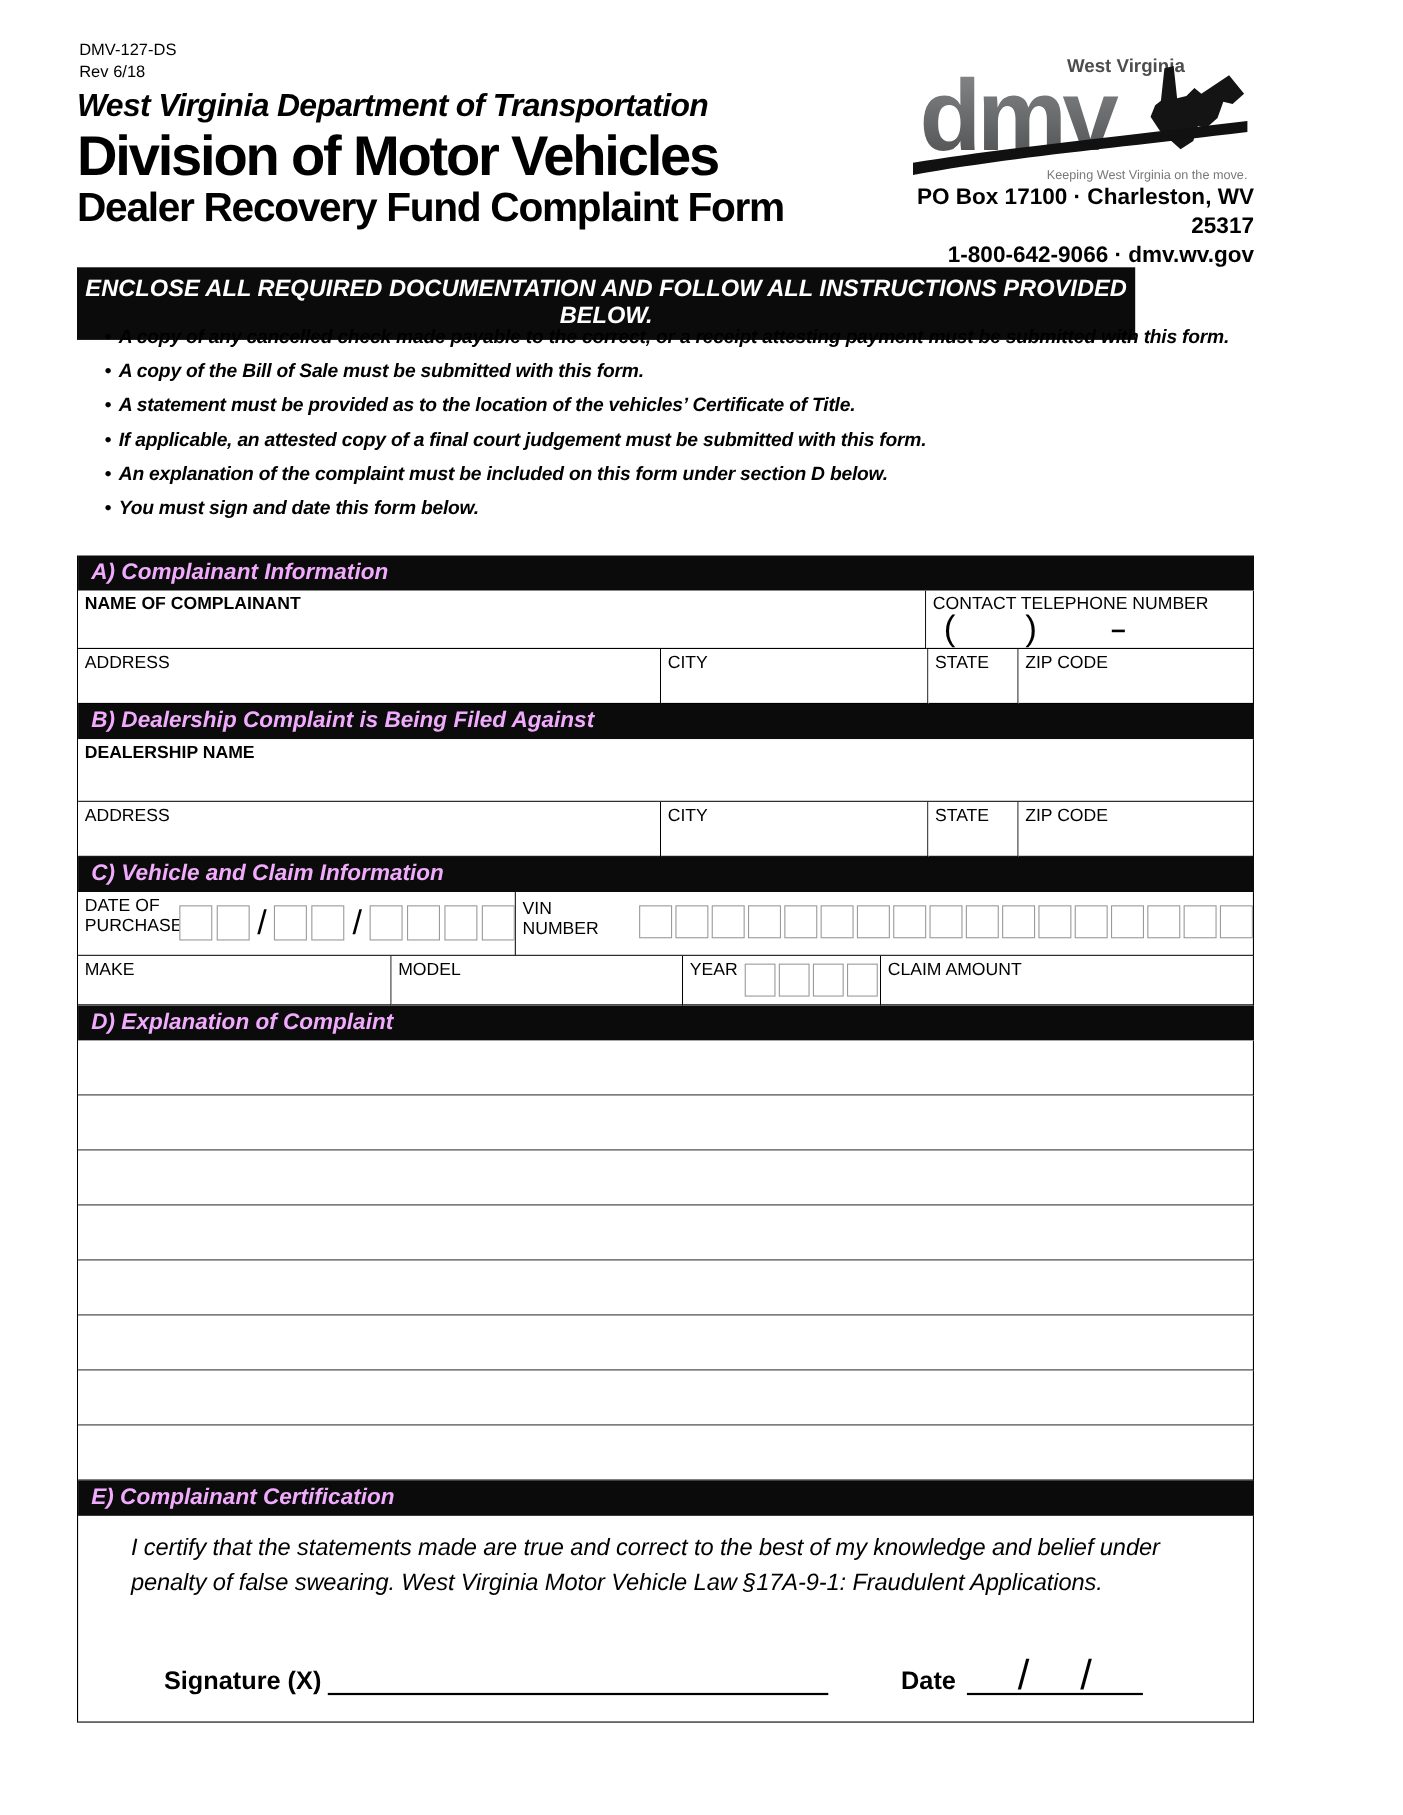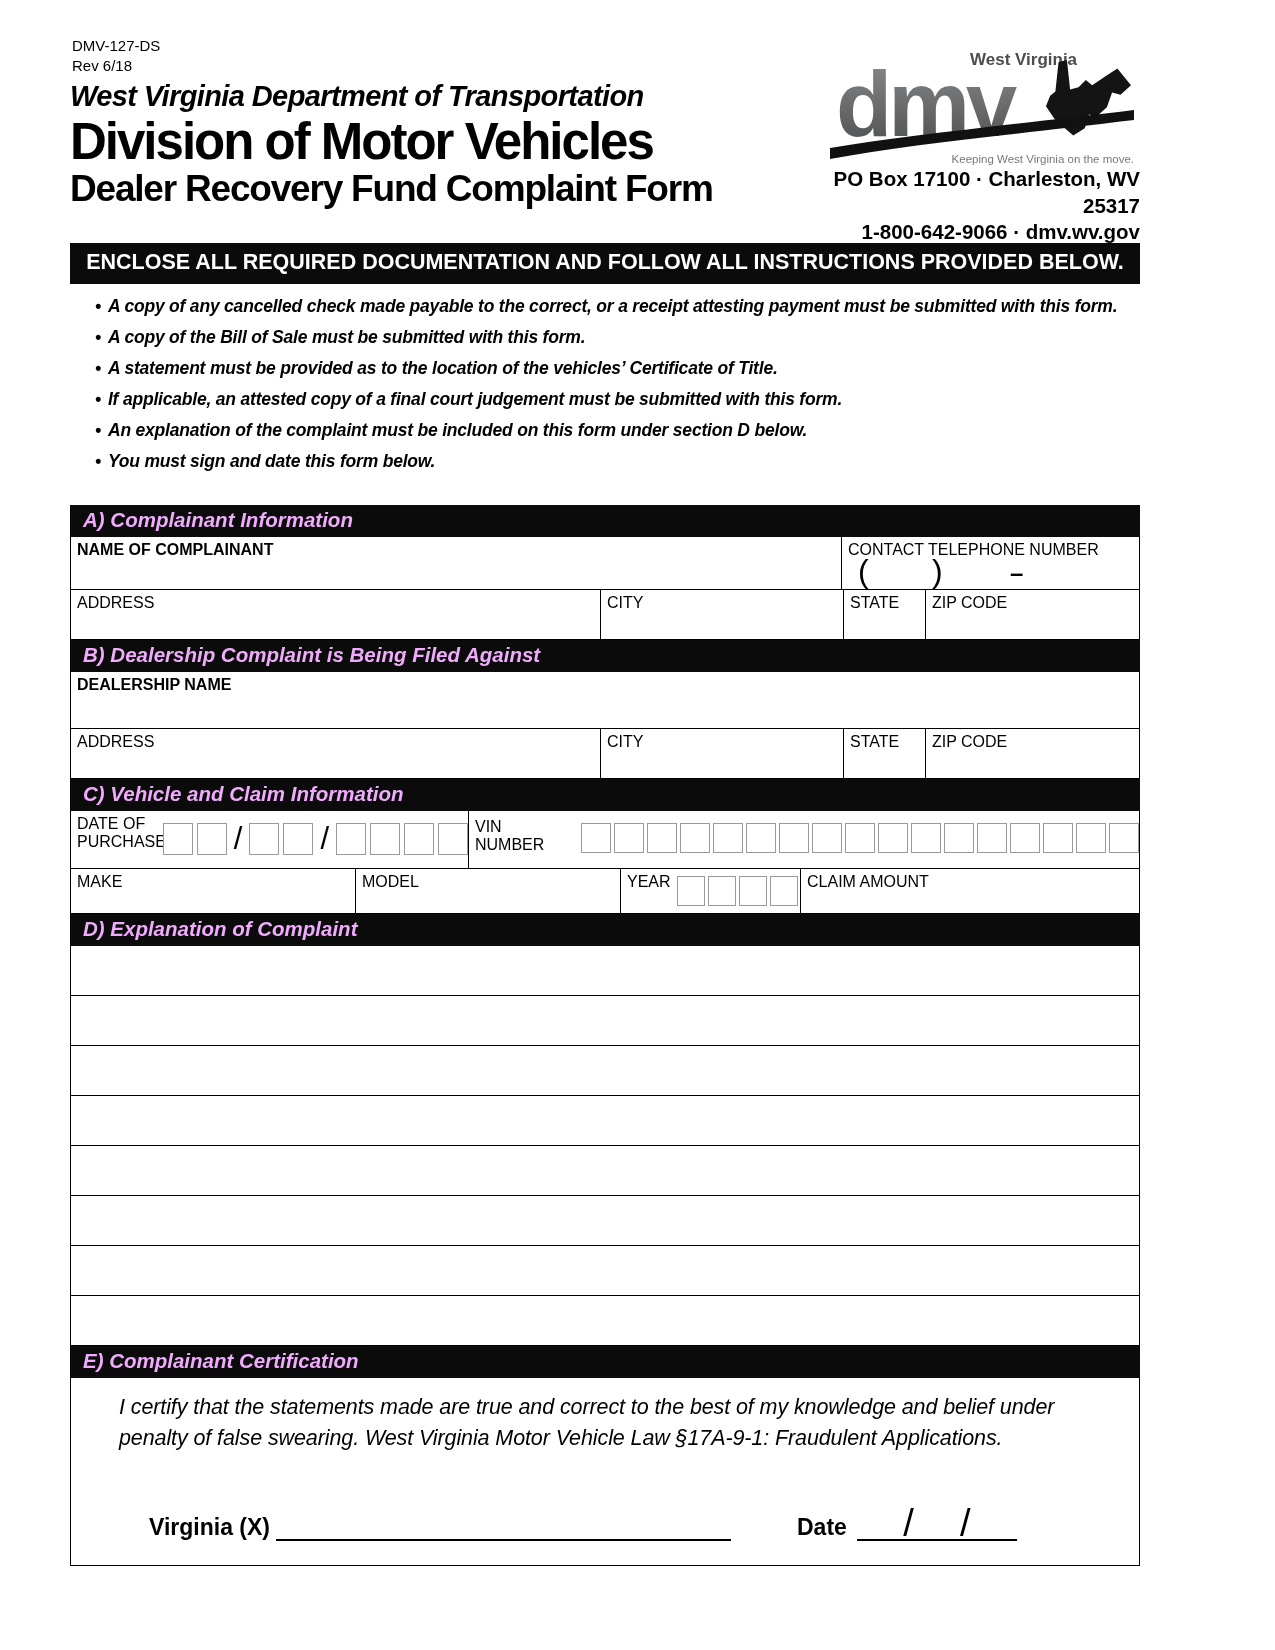--- a/index.html
+++ b/index.html
@@ -6,21 +6,21 @@
   body{width:1275px;height:1650px;background:#ffffff;font-family:"Liberation Sans",sans-serif;color:#000;position:relative;}
   .page{position:absolute;inset:0;overflow:hidden;padding-left:13px;}
   .form-id{position:absolute;top:36px;left:72px;font-size:15px;line-height:1.35;}
   .header-left{position:absolute;top:80px;left:70px;width:780px;}
   .dept{font-style:italic;font-weight:bold;font-size:29px;letter-spacing:-0.6px;}
   .division{font-weight:bold;font-size:51px;letter-spacing:-2px;line-height:1.02;margin-top:3px;}
   .form-title{font-weight:bold;font-size:37px;letter-spacing:-1.2px;line-height:1.12;}
   .header-right{position:absolute;top:48px;right:135px;width:330px;text-align:right;}
   .logo-svg{display:block;margin-left:auto;}
   .po-line,.contact-line{font-weight:bold;font-size:20.5px;line-height:1.3;}
-  .banner{position:absolute;top:243px;left:70px;width:1070px;background:#0b0b0b;color:#fff;font-weight:bold;font-size:21.5px;text-align:center;padding:7px 0 9px;box-sizing:border-box;}
+  .banner{position:absolute;top:243px;left:70px;width:962px;background:#0b0b0b;color:#fff;font-weight:bold;font-size:21.5px;text-align:center;padding:7px 0 9px;box-sizing:border-box;font-style:italic;}
   .instructions{position:absolute;top:296px;left:95px;width:1048px;list-style:none;margin:0;padding:0;}
   .instructions li{display:flex;font-style:italic;font-weight:bold;font-size:17.5px;letter-spacing:-0.2px;margin-bottom:10px;line-height:1.2;}
   .bullet{margin-right:7px;}
   .form-body{position:absolute;top:505px;left:70px;width:1070px;border-left:1px solid #000;box-sizing:border-box;}
   .sec-bar{background:#0b0b0b;color:#f0abfc;font-style:italic;font-weight:bold;font-size:20.5px;padding:3px 0 5px 12px;}
   .row{display:flex;}
   .cell{border-right:1px solid #000;border-bottom:1px solid #000;box-sizing:border-box;background:#fff;position:relative;}
   .lbl{font-size:16px;padding:4px 6px;}
   .lbl-b{font-weight:bold;}
   .r-name{height:53px;}
@@ -245,21 +245,21 @@
     <div class="exp-row"></div>
     <div class="exp-row"></div>
     <div class="exp-row"></div>
     <div class="exp-row"></div>
     <div class="exp-row"></div>
 
     <div class="sec-bar">E) Complainant Certification</div>
     <div class="cert-box">
       <div class="cert-text">I certify that the statements made are true and correct to the best of my knowledge and belief under penalty of false swearing.  West Virginia Motor Vehicle Law §17A-9-1:  Fraudulent Applications.</div>
       <div class="sig-row">
-        <span class="sig-label">Virginia (X)</span>
+        <span class="sig-label">Signature (X)</span>
         <span class="sig-line"></span>
         <span class="date-label">Date</span>
         <span class="date-line">
           <span class="dslash">/</span>
           <span class="dslash">/</span>
         </span>
       </div>
     </div>
 
   </div>

